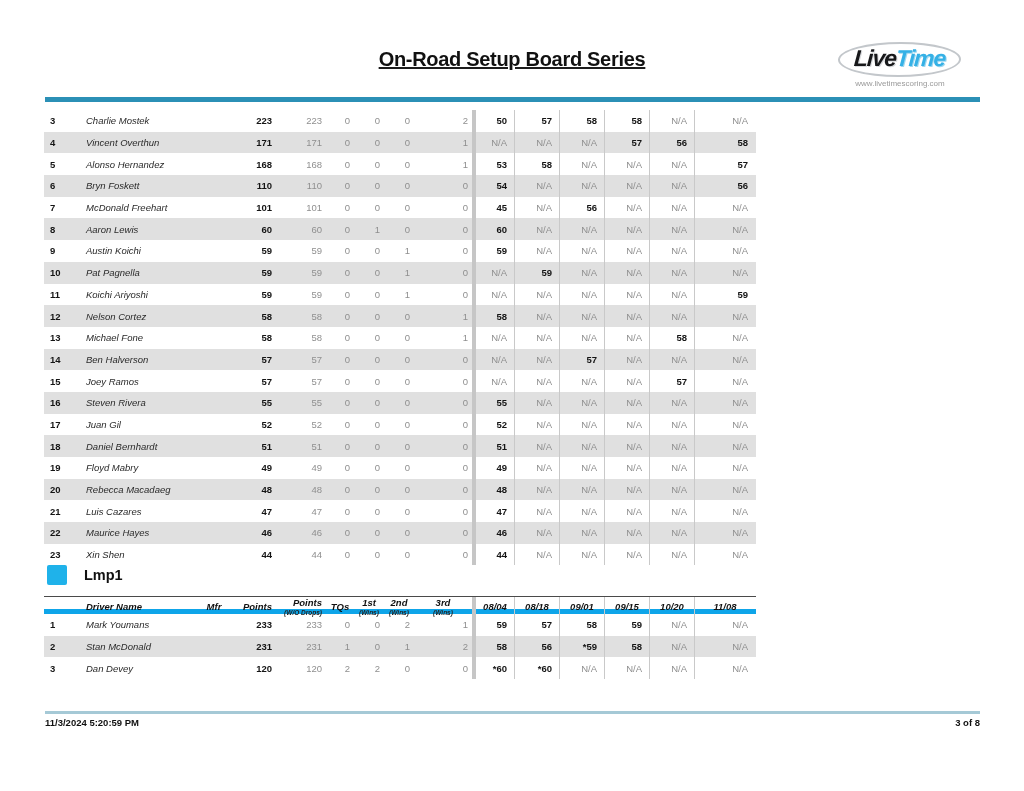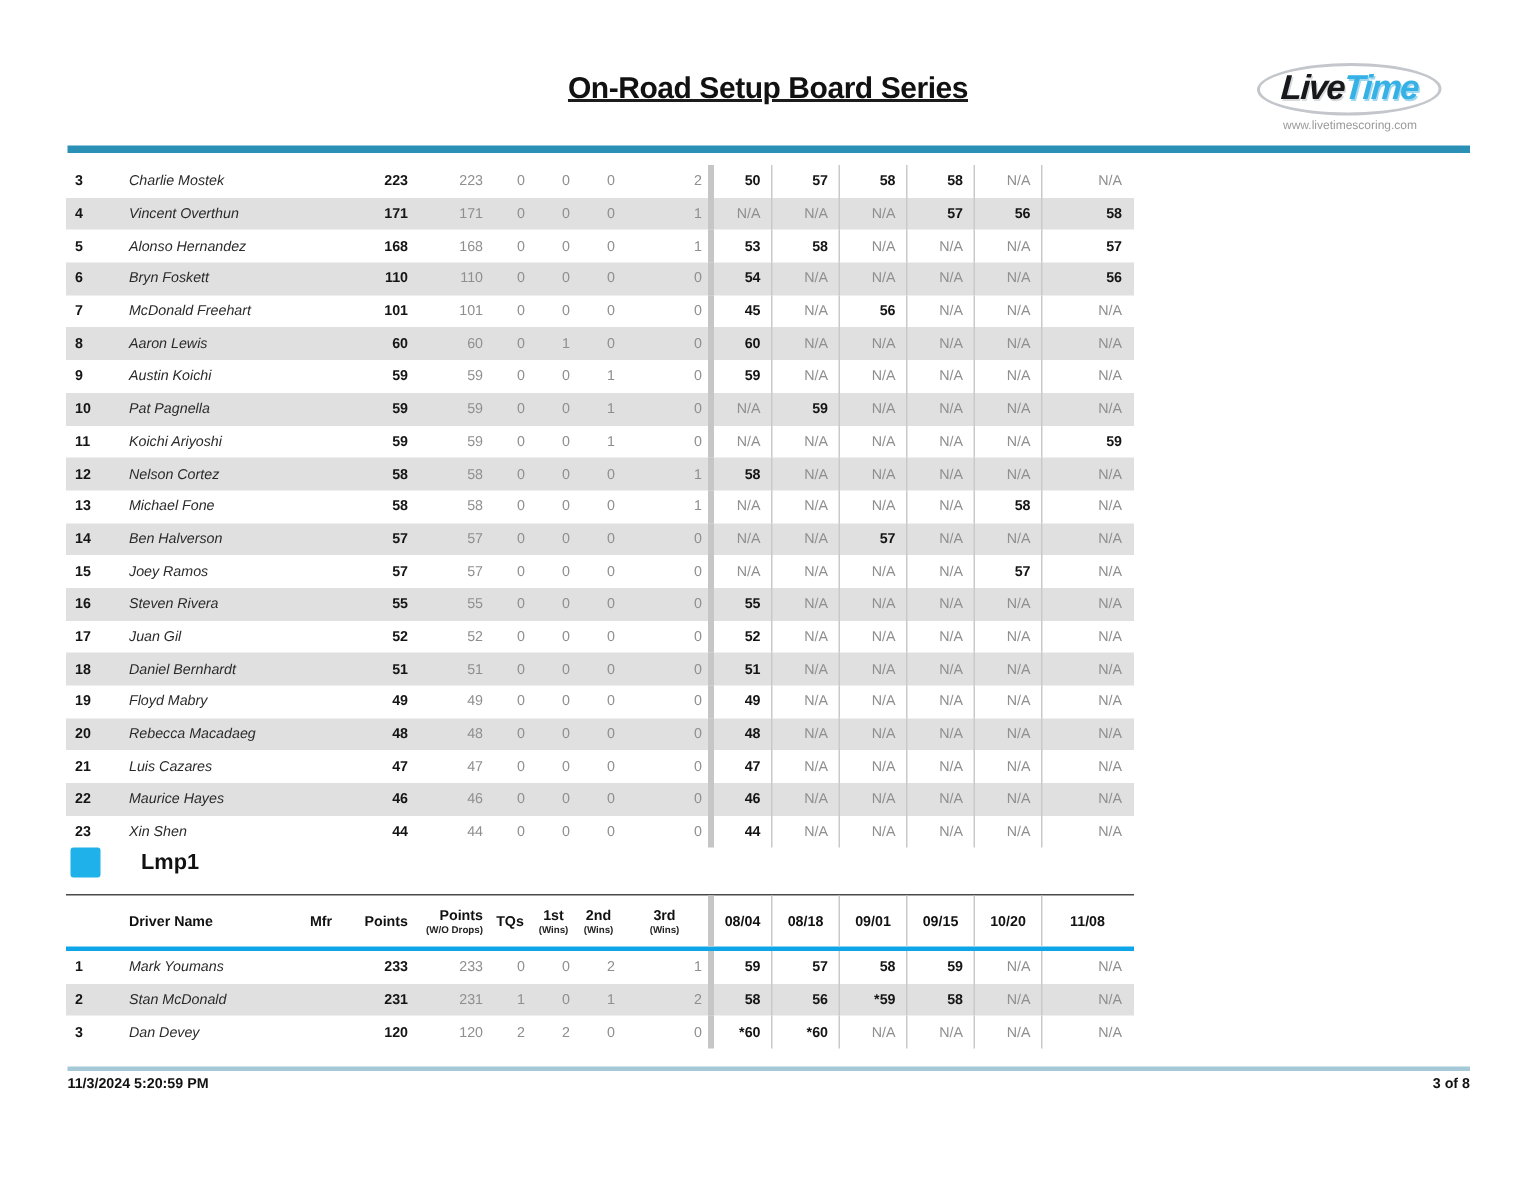--- a/index.html
+++ b/index.html
@@ -42,26 +42,27 @@
   .c.num { justify-content:flex-end; padding-right:4px; }
   .c.date { padding-right:7px; }
   .c.bold { font-weight:700; color:#141414; }
   .c.gray { color:#8f8f8f; }
   .c.sep { background:#c6c6c6; }
   .c.vline { border-left:1px solid #c9c9c9; }
 
   
   .class-title { position:absolute; top:565px; left:44px; display:flex; align-items:center; }
   .class-icon { width:20px; height:20px; background:#1fb2ea; border-radius:2px; margin-left:3px; }
-  .class-name { margin-left:27px; font-size:14.5px; font-weight:700; color:#111; }
+  .class-name { margin-left:17px; font-size:14.5px; font-weight:700; color:#111; }
 
   .lmp1-table { position:absolute; top:596px; left:44px; width:712px; }
   .thead {
-    height:38px; border-top:1px solid #4a4a4a; border-bottom:3px solid #0ea5e9;
+    height:18px; border-top:1px solid #4a4a4a; border-bottom:5px solid #0ea5e9;
     align-items:center;
+    font-style:italic;
   }
   .hc { height:100%; display:flex; flex-direction:column; justify-content:center; font-size:9.5px; font-weight:700; color:#111; }
   .hc.left { align-items:flex-start; padding-left:2px; }
   .hc.center { align-items:center; }
   .hc.right { align-items:flex-end; padding-right:4px; }
   .hc .sub { font-size:6.5px; font-weight:700; color:#222; margin-top:1px; }
   .hc.sepcol { background:#c6c6c6; }
   .hc.vline { border-left:1px solid #c9c9c9; }
 
   

